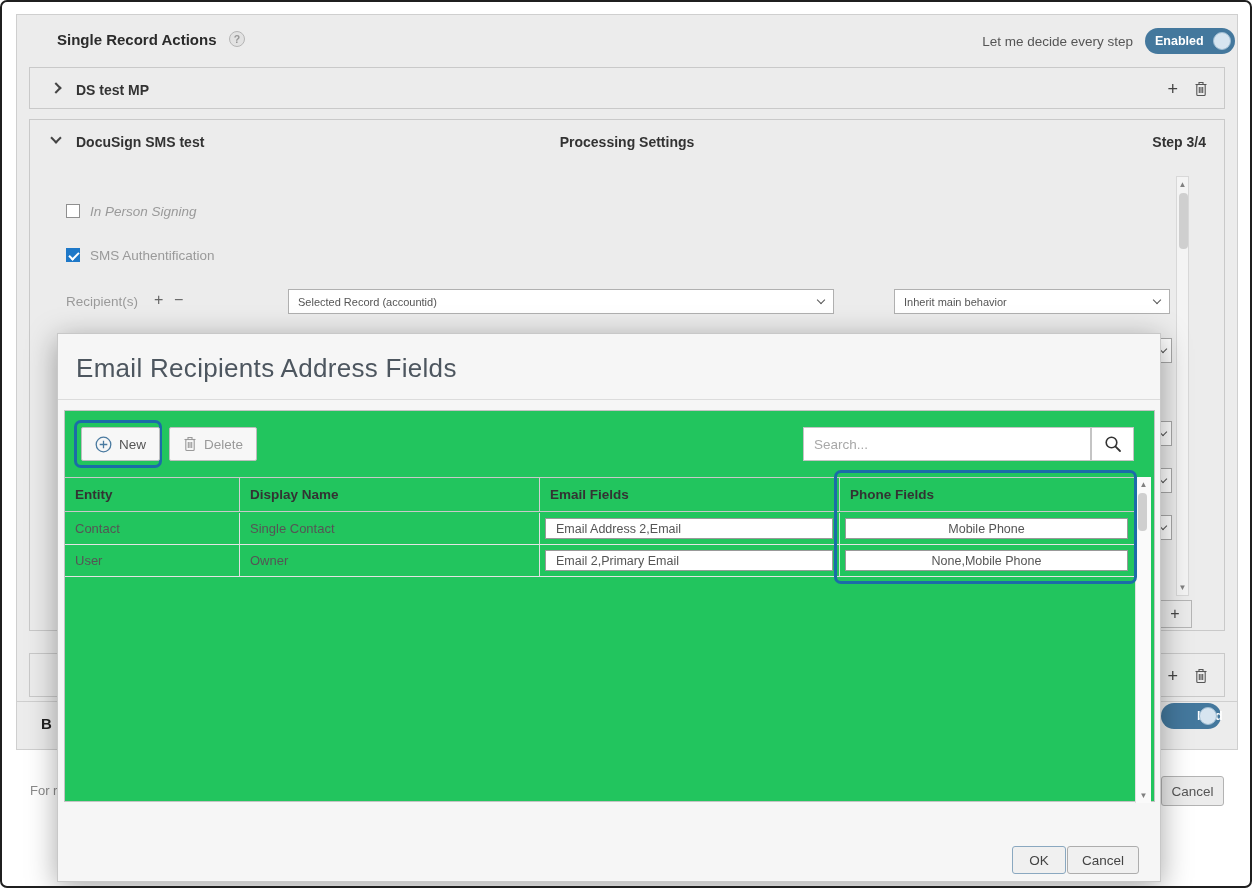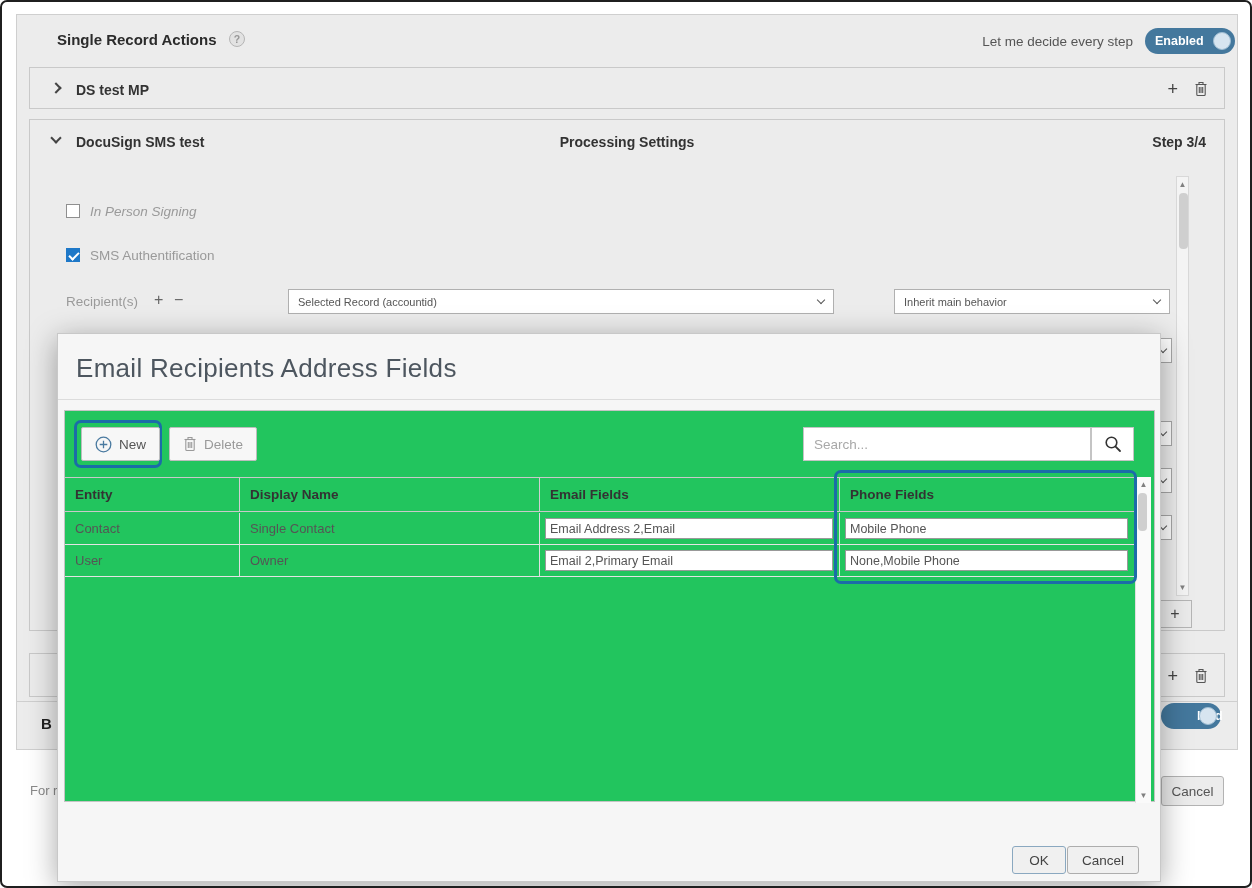--- a/index.html
+++ b/index.html
@@ -77,22 +77,22 @@
   .search-input::placeholder { color:#a8a8a8; }
   .search-btn { position:absolute; left:1026px; top:16px; width:43px; height:34px; background:#fff; border:1px solid #c4c4c4; cursor:pointer; display:flex; align-items:center; justify-content:center; }
 
   .thead, .trow { position:absolute; left:0; width:1070px; display:flex; }
   .thead { top:66px; height:35px; border-top:1px solid #c9c9c9; border-bottom:1px solid #c9c9c9; }
   .trow { height:32px; border-bottom:1px solid #e4e4e4; cursor:pointer; }
   .cell { height:100%; padding-left:10px; font-size:13px; color:#555; border-right:1px solid #e0e0e0; overflow:hidden; }
   .thead .cell { font-size:13.5px; font-weight:bold; color:#333; line-height:33px; border-right:1px solid #cfcfcf; }
   .trow .cell { line-height:31px; }
   .c1 { width:175px; } .c2 { width:300px; } .c3 { width:300px; } .c4 { width:295px; }
-  .cell-input { display:block; margin-top:5px; margin-left:-5px; height:21px; border:1px solid #999; background:#fff; font-size:12.5px; color:#555; padding:0 4px; font-family:inherit; }
-  .c3 .cell-input { width:288px; } .c4 .cell-input { width:283px; }
+  .cell-input { display:block; margin-top:5px; margin-left:-5px; height:21px; border:1px solid #999; background:#fff; font-size:12.5px; color:#555; padding:0 10px; font-family:inherit; }
+  .c3 .cell-input { width:288px; } .c4 .cell-input { width:283px;text-align:center; }
 
   .mbtn { position:absolute; top:512px; height:28px; background:#f0f0f0; border:1px solid #adadad; border-radius:3px; font-size:13.5px; color:#444; font-family:inherit; cursor:pointer; }
   .mbtn.ok { left:945px; width:54px; border-color:#8aa8c0;margin-left:9px; }
   .mbtn.mcancel { left:1009px; width:72px; }
 </style>
 </head>
 <body>
 
 <div class="window">
 

